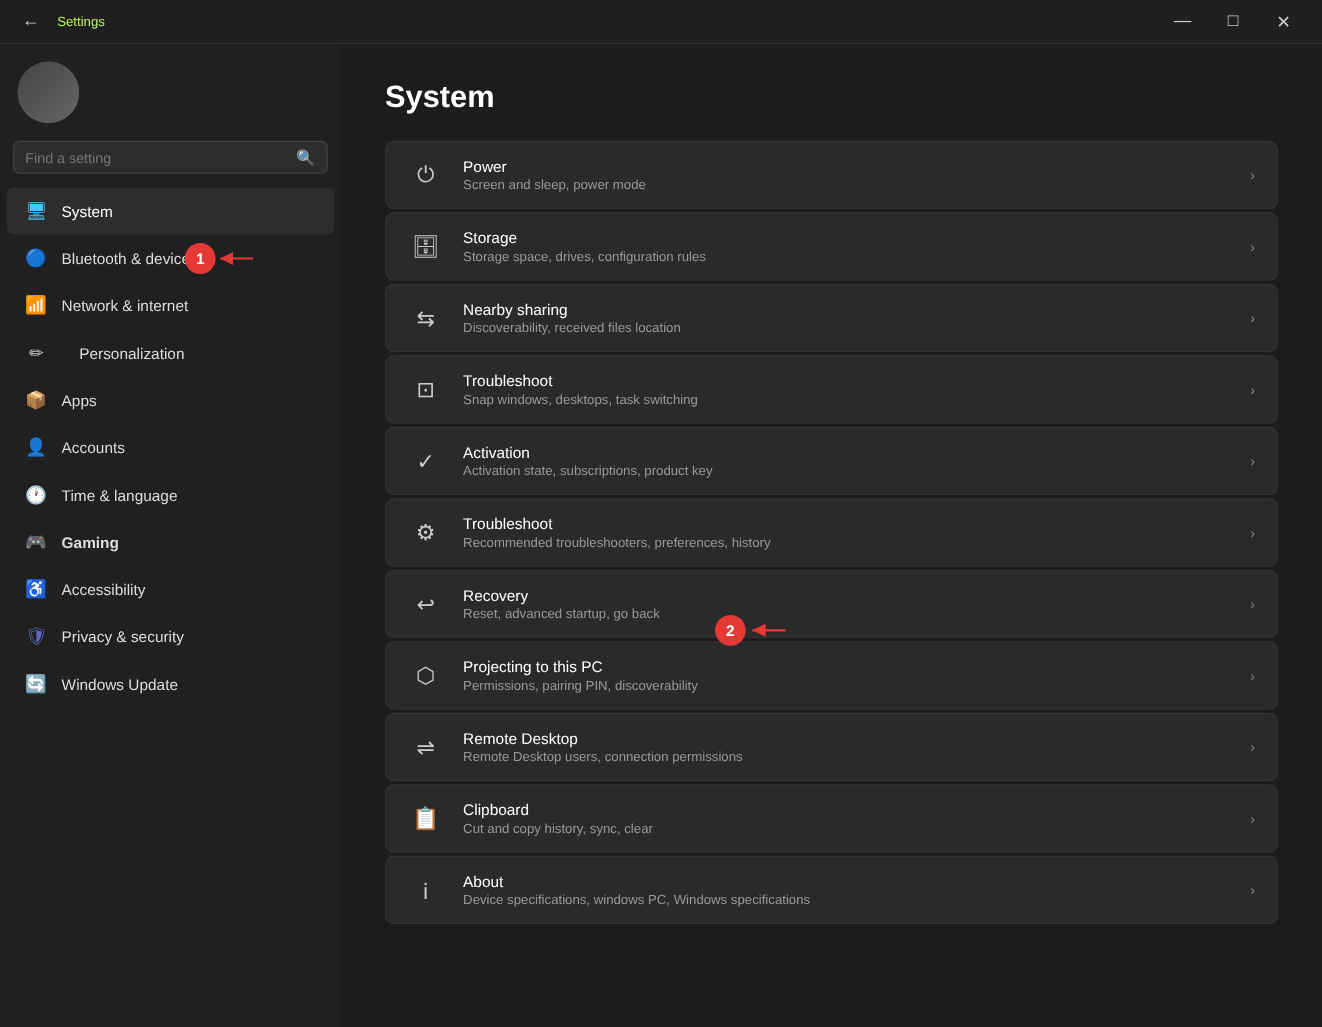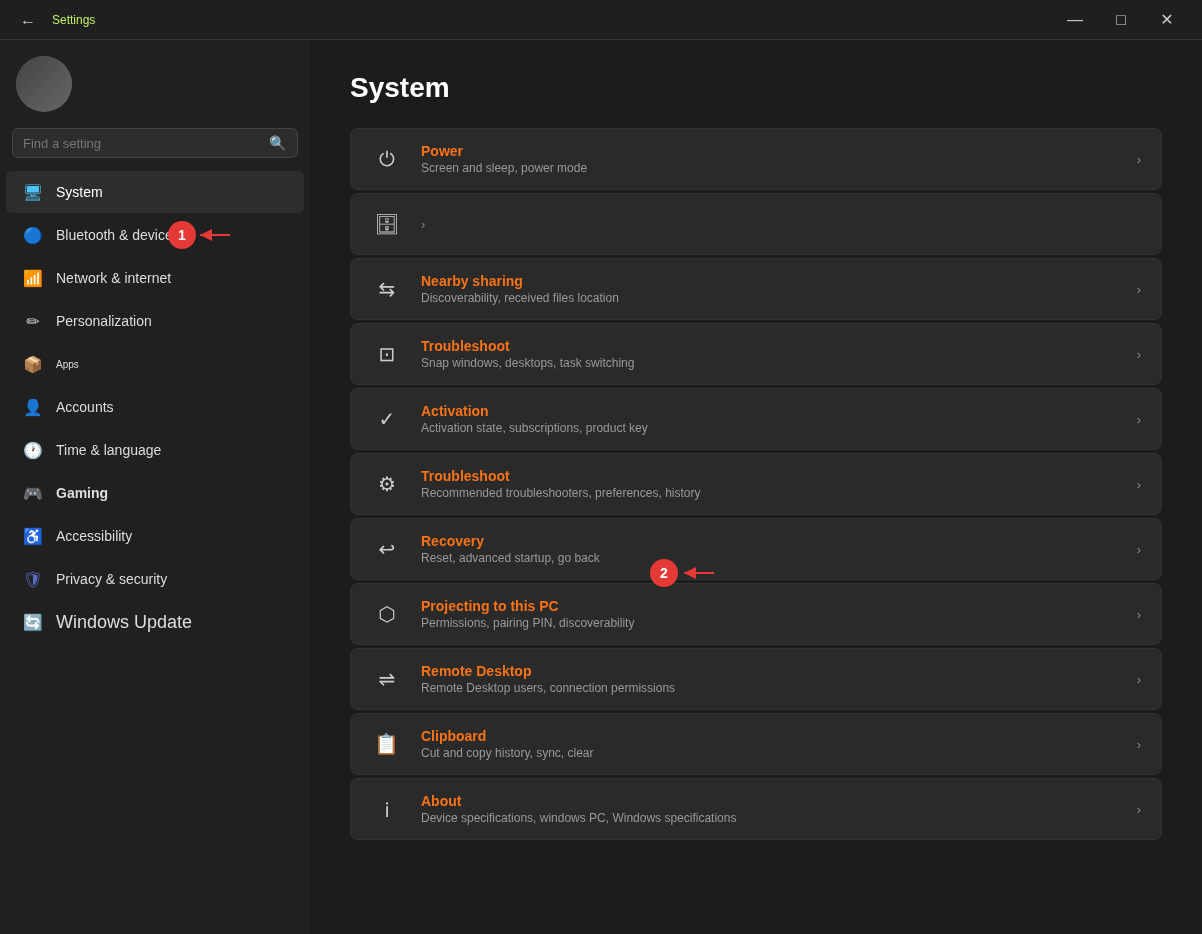--- a/index.html
+++ b/index.html
@@ -187,22 +187,22 @@
       font-size: 20px;
       flex-shrink: 0;
       color: #ccc;
     }
 
     .settings-item-text {
       flex: 1;
     }
     .settings-item-title {
       font-size: 14px;
-      font-weight: 700;
-      color: #f97316;
+      font-weight: 400;
+      color: #ffffff;
       margin-bottom: 2px;
     }
     .settings-item-subtitle {
       font-size: 12px;
       color: #999;
     }
 
     .settings-item-chevron {
       color: #888;
       font-size: 13px;
@@ -259,25 +259,25 @@
         <div class="nav-item">
           <span class="nav-icon icon-bluetooth">🔵</span>
           <span style="font-size: 14px;">Bluetooth &amp; devices</span>
         </div>
         <div class="nav-item">
           <span class="nav-icon icon-network">📶</span>
           <span style="font-size: 14px;">Network &amp; internet</span>
         </div>
         <div class="nav-item">
           <span class="nav-icon icon-personalization">✏</span>
-          <span style="font-size: 14px;">Personalization</span>
+          <span style="font-size: 14px; margin-left: 16px;">Personalization</span>
         </div>
         <div class="nav-item">
           <span class="nav-icon icon-apps">📦</span>
-          <span style="font-size: 10px;">Apps</span>
+          <span style="font-size: 14px;">Apps</span>
         </div>
         <div class="nav-item">
           <span class="nav-icon icon-accounts">👤</span>
           <span style="font-size: 14px;">Accounts</span>
         </div>
         <div class="nav-item">
           <span class="nav-icon icon-time">🕐</span>
           <span style="font-size: 14px;">Time &amp; language</span>
         </div>
         <div class="nav-item">
@@ -287,38 +287,42 @@
         <div class="nav-item">
           <span class="nav-icon icon-accessibility">♿</span>
           <span style="font-size: 14px;">Accessibility</span>
         </div>
         <div class="nav-item">
           <span class="nav-icon icon-privacy">🛡</span>
           <span style="font-size: 14px;">Privacy &amp; security</span>
         </div>
         <div class="nav-item">
           <span class="nav-icon icon-update">🔄</span>
-          <span style="font-size: 18px;">Windows Update</span>
+          <span style="font-size: 14px;">Windows Update</span>
         </div>
       </div>
   </div>
 
   <div class="main" style="position:relative;">
     <h1 class="page-title">System</h1>
     <div class="settings-list" id="settings-list">
         <div class="settings-item">
           <div class="settings-item-icon">⏻</div>
           <div class="settings-item-text">
             <div class="settings-item-title">Power</div>
             <div class="settings-item-subtitle">Screen and sleep, power mode</div>
           </div>
           <span class="settings-item-chevron">›</span>
         </div>
         <div class="settings-item">
           <div class="settings-item-icon">🗄</div>
+          <div class="settings-item-text">
+            <div class="settings-item-title">Storage</div>
+            <div class="settings-item-subtitle">Storage space, drives, configuration rules</div>
+          </div>
           <span class="settings-item-chevron">›</span>
         </div>
         <div class="settings-item">
           <div class="settings-item-icon">⇆</div>
           <div class="settings-item-text">
             <div class="settings-item-title">Nearby sharing</div>
             <div class="settings-item-subtitle">Discoverability, received files location</div>
           </div>
           <span class="settings-item-chevron">›</span>
         </div>

